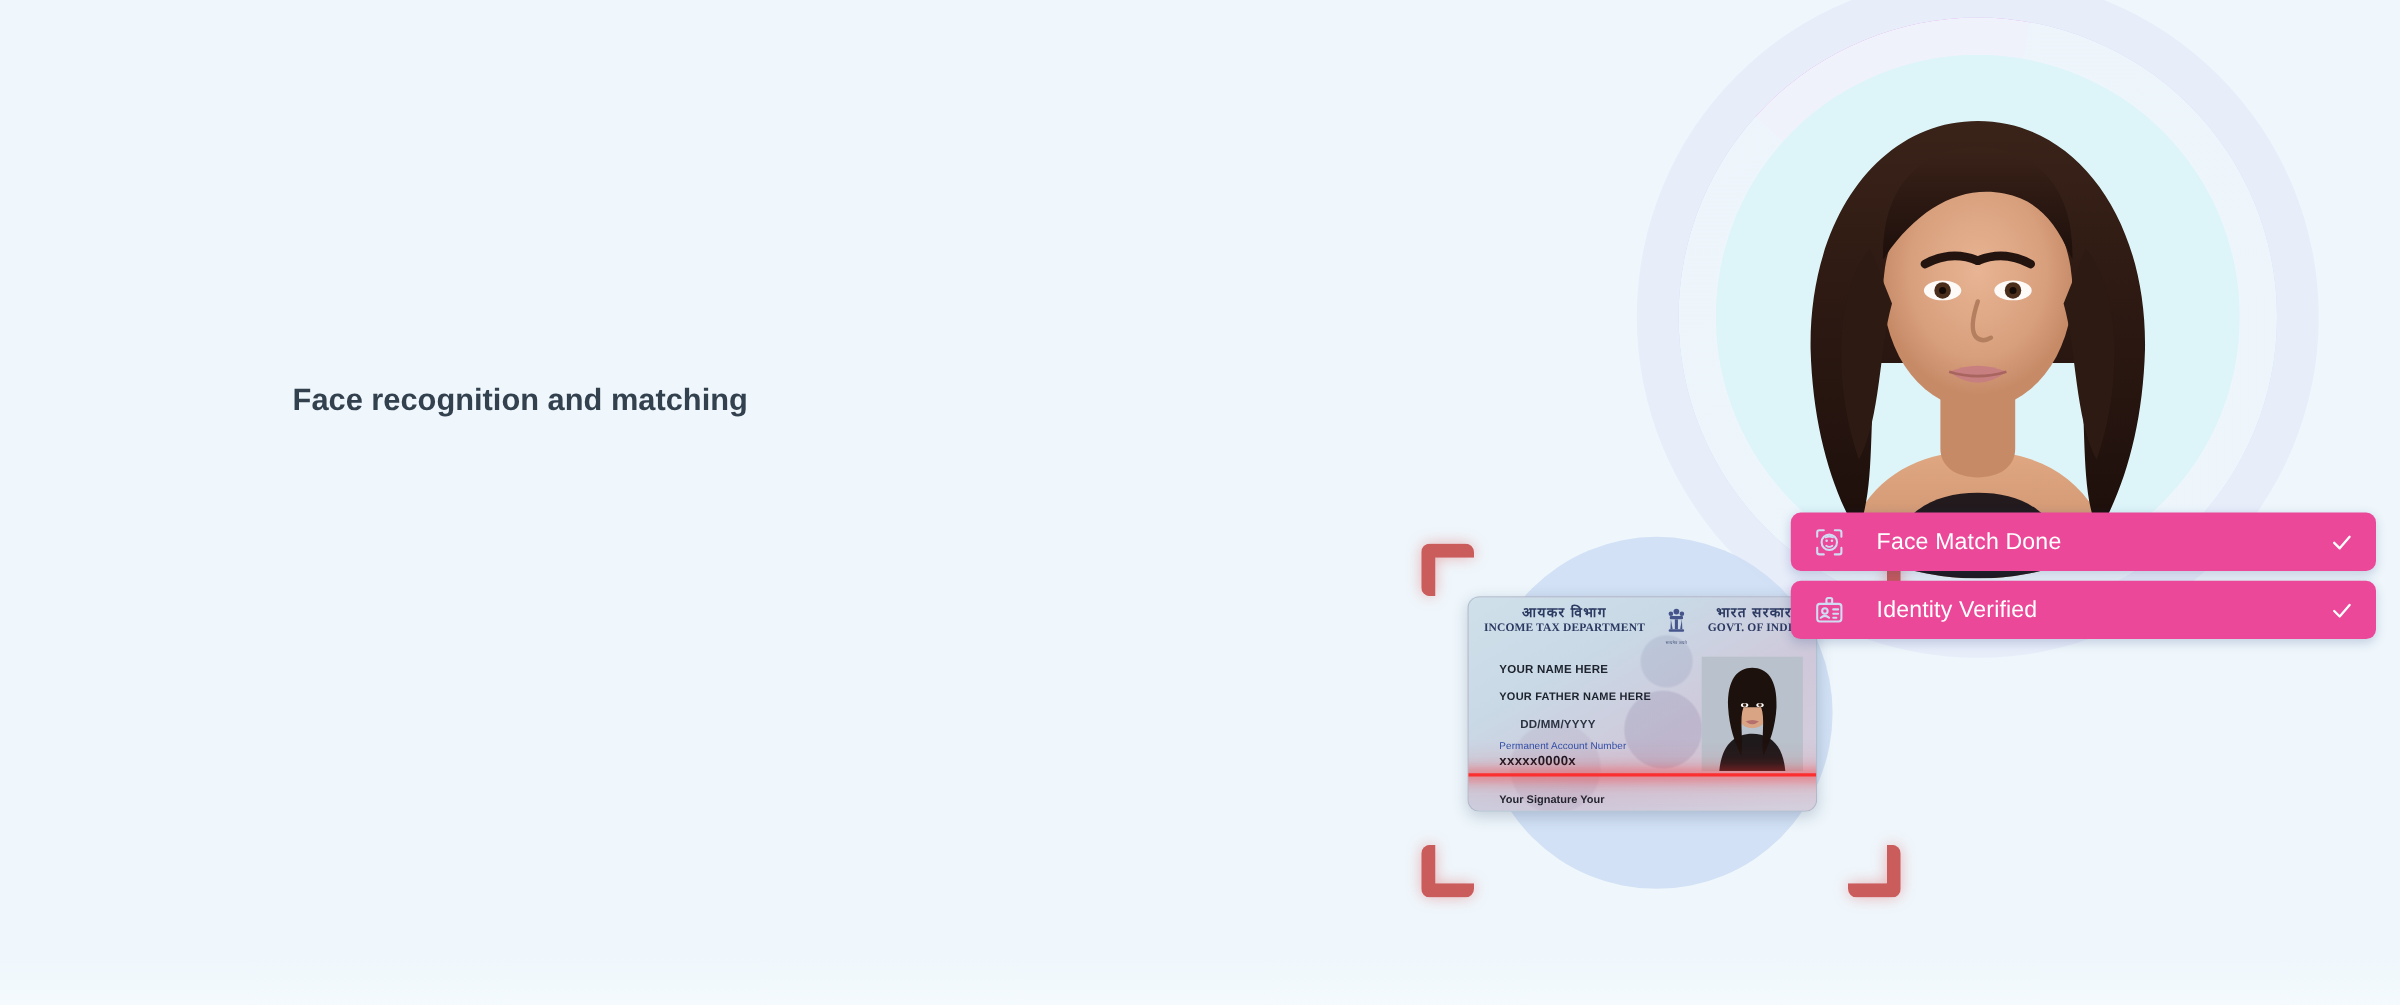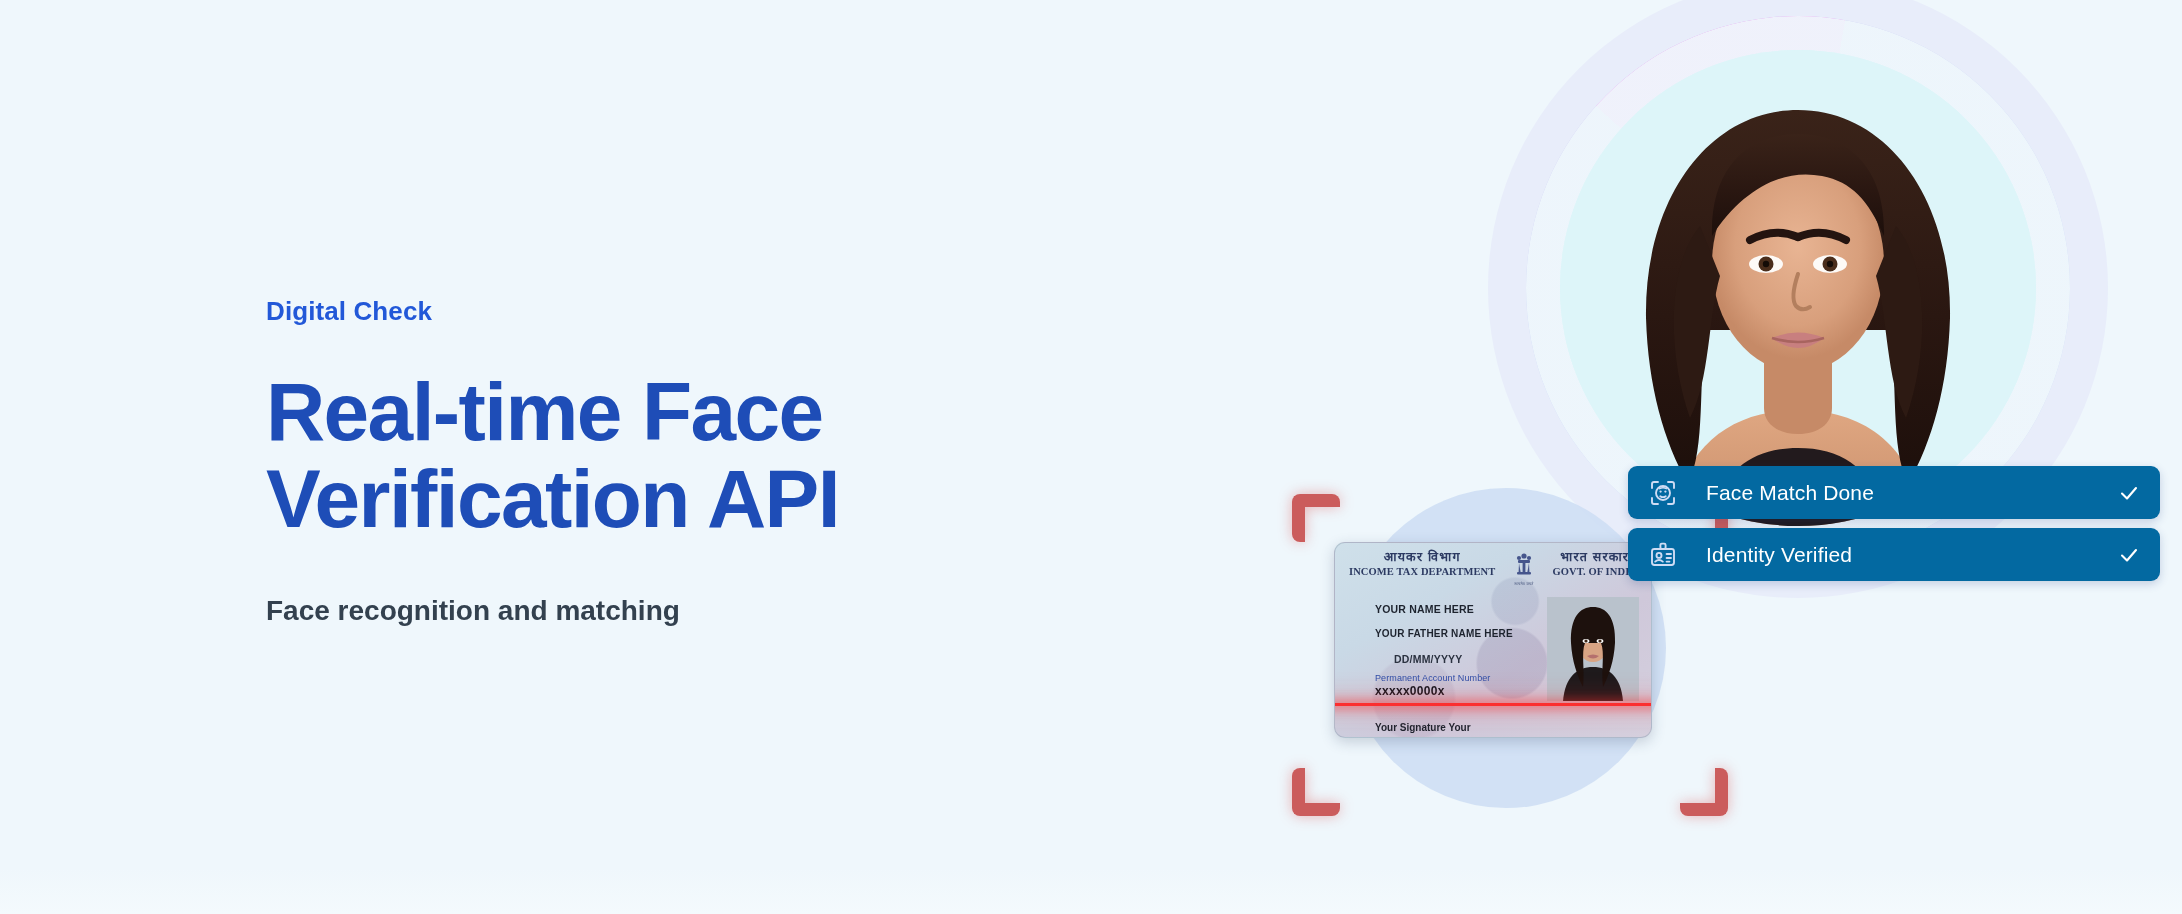--- a/index.html
+++ b/index.html
@@ -118,21 +118,21 @@
   .ch-col{ text-align:center; color:#2c3a62; }
   .ch-hindi{ font-size:12.5px; font-weight:700; letter-spacing:1.2px; line-height:1.25; }
   .ch-eng{ font-size:10.5px; font-weight:700; font-family:"Liberation Serif", serif; letter-spacing:.1px; }
   .emblem{
     width:22px; height:40px; margin-top:1px;
     display:flex; flex-direction:column; align-items:center; justify-content:flex-start;
   }
   .emblem svg{ width:20px; height:30px; }
   .emblem-sub{ font-size:3.6px; color:#3b4a73; letter-spacing:.2px; }
 
-  .card-fields{ position:absolute; left:40px; top:60px; width:186px; }
+  .card-fields{ position:absolute; left:28px; top:60px; width:186px; }
   .f-name{ font-size:10.5px; font-weight:700; color:#1d232e; letter-spacing:.2px; }
   .f-father{ margin-top:13px; font-size:10px; font-weight:700; color:#1d232e; letter-spacing:.2px; }
   .f-dob{ margin-top:14px; font-size:10.5px; font-weight:700; color:#2b3240; letter-spacing:.2px;padding-left:19px; }
   .f-panlabel{ margin-top:8px; font-size:9px; color:#2f4ea8; letter-spacing:.1px; }
   .f-pan{ margin-top:1px; font-size:12px; font-weight:700; color:#12161f; letter-spacing:.3px; }
   .f-siglabel{ margin-top:24px; font-size:10px; font-weight:700; color:#1d232e; }
 
   .card-photo{
     position:absolute; right:12px; top:54px; width:92px; height:104px;
     background:#b9c2cc; overflow:hidden;
@@ -144,42 +144,37 @@
     background:#fb2f2f;
     box-shadow:0 0 10px 4px rgba(251,47,47,.42), 0 0 22px 9px rgba(251,47,47,.18);
     border-radius:2px;
   }
 
   
   .badges{ position:absolute; left:388px; top:466px; width:532px; }
   .badge{
     display:flex; align-items:center;
     height:53px; border-radius:9px;
-    background:#0369a1;
+    background:#ec4899;
     padding:0 20px 0 22px;
     box-shadow:0 3px 10px rgba(20,50,120,.20);
   }
   .badge + .badge{ margin-top:9px; }
   .badge-icon{ width:26px; height:26px; flex:0 0 26px; display:block; }
   .badge-icon svg{ width:100%; height:100%; display:block; }
   .badge-label{
     margin-left:30px; font-size:21px; color:#fff; font-weight:400; letter-spacing:.15px;
   }
   .badge-check{ margin-left:auto; width:22px; height:22px; }
   .badge-check svg{ width:100%; height:100%; display:block; }
 </style>
 </head>
 <body>
 
 <section class="copy">
-  <div class="eyebrow">Digital Check</div>
-  <h1 class="headline">
-    <span>Real-time Face</span><br>
-    <span>Verification API</span>
-  </h1>
   <p class="subtitle">Face recognition and matching</p>
 </section>
 
 <section class="visual">
 
   <div class="ring-outer"></div>
   <div class="ring-mid"></div>
   <div class="ring-arc"></div>
   <div class="ring-inner-fade"></div>
 

